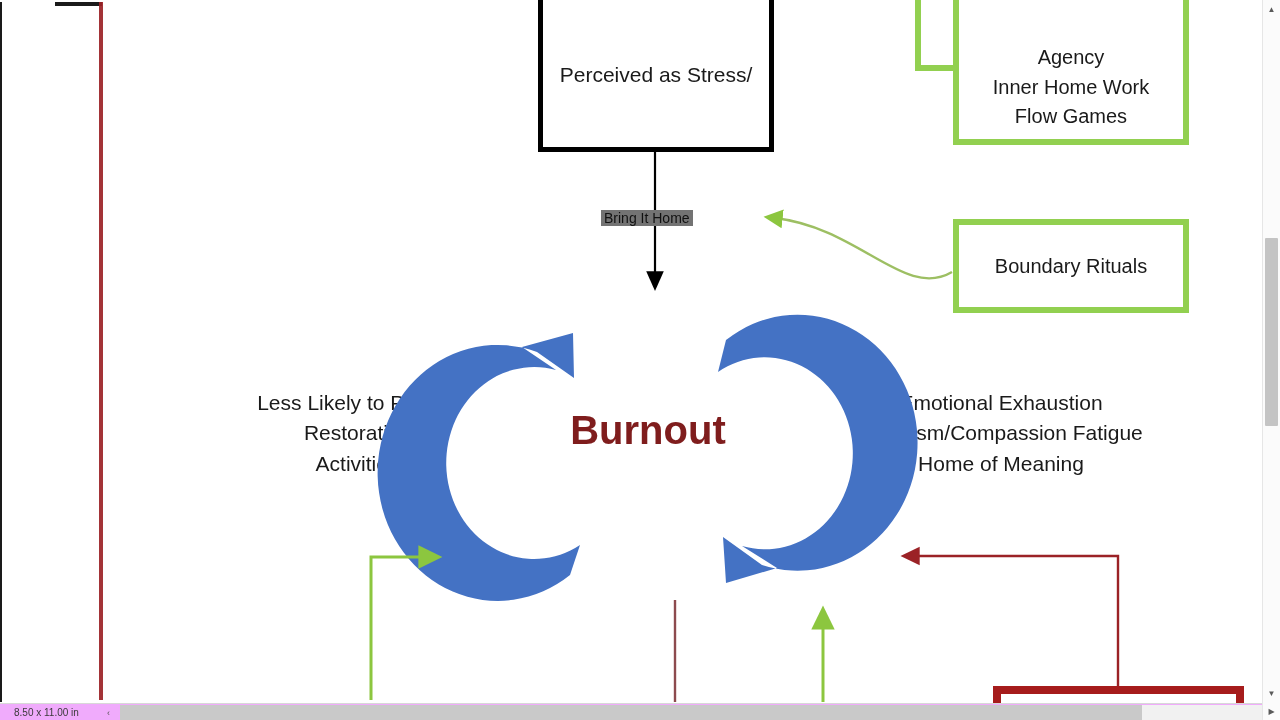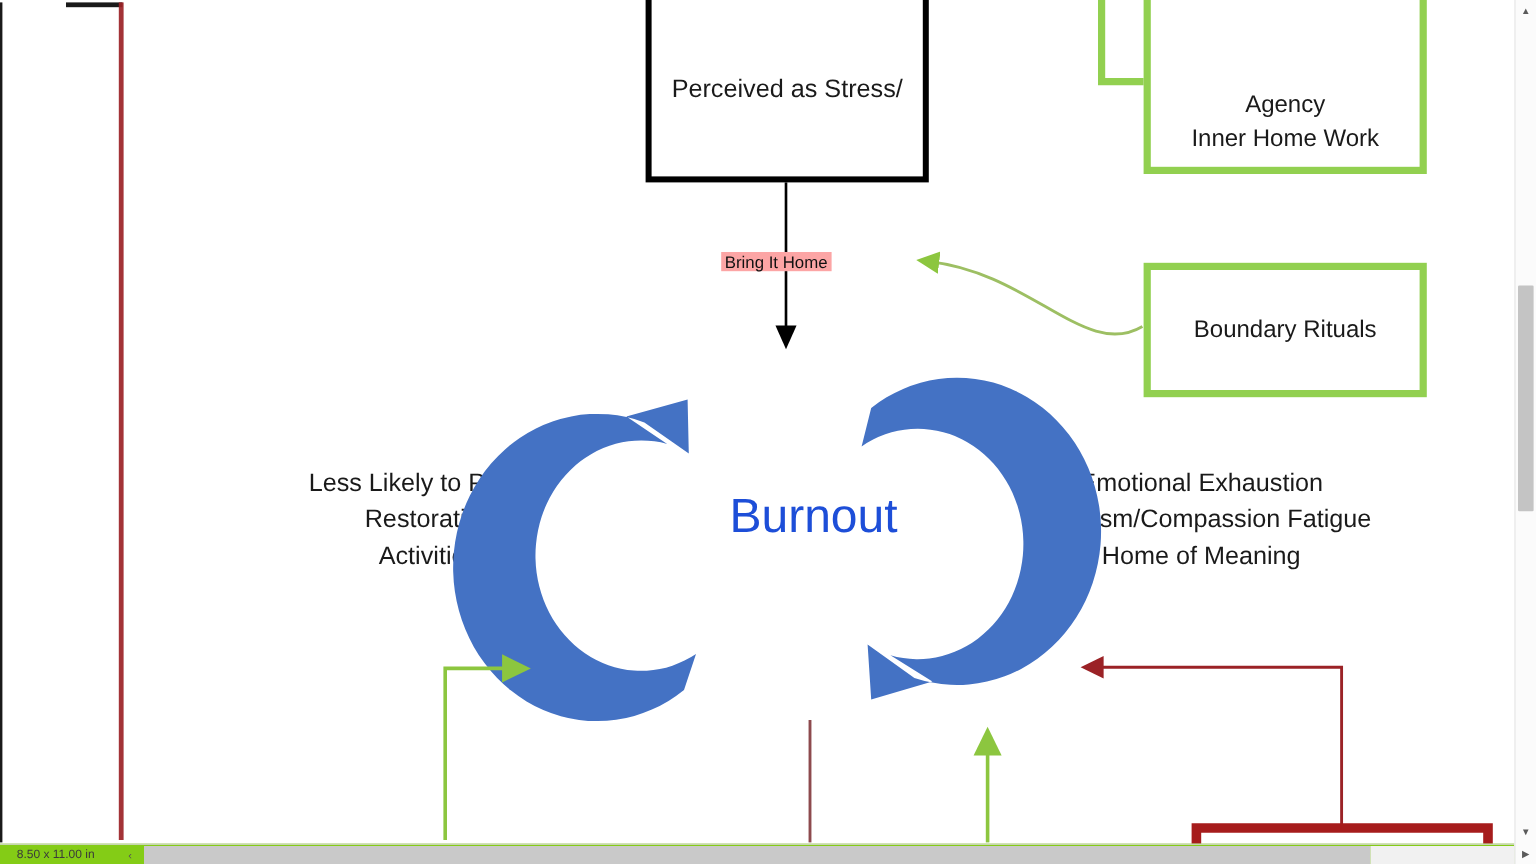--- a/index.html
+++ b/index.html
@@ -76,21 +76,21 @@
     margin-top: 58px;
     font-family: "Liberation Sans", sans-serif;
   }
 
   
   .bih-label {
     position: absolute;
     left: 601px; top: 210px;
     font-size: 14px;
     color: #111111;
-    background: #fca5a5;
+    background: #737373;
     padding: 0 3px;
     z-index: 6;
     white-space: nowrap;
   }
 
   
   .agency-box {
     position: absolute;
     left: 953px; top: -86px;
     width: 236px; height: 231px;
@@ -107,63 +107,64 @@
     text-align: center;
     line-height: 1.46;
     padding-bottom: 8px;
     position: relative;
   }
 
   
   .boundary-box {
     position: absolute;
     left: 953px; top: 219px;
-    width: 236px; height: 112px;
+    width: 236px; height: 94px;
     border: 6px solid #92D050;
     background: #ffffff;
     box-sizing: border-box;
     display: flex;
     align-items: center;
     justify-content: center;
   }
   .boundary-box .txt {
     font-size: 20px;
     color: #1a1a1a;
     text-align: center;
   }
 
   
   .cycle-label {
     position: absolute;
     left: 548px; top: 402px;
     width: 200px;
-    text-align: right;
+    text-align: center;
     font-size: 40px;
     line-height: 1.42;
-    color: #1d4ed8;
+    color: #7f1d1d;
     z-index: 4;
+    font-weight: bold;
   }
 
   
   .side-text {
     position: absolute;
     font-size: 21px;
     line-height: 1.45;
     color: #1a1a1a;
     text-align: center;
   }
   .side-left  { left: 232px; top: 388px; width: 250px; }
   .side-right { left: 840px; top: 388px; width: 322px; }
 
   
   .statusbar {
     position: absolute;
     left: 0; top: 703px;
     width: 1262px; height: 17px;
-    background: #84cc16;
+    background: #f0abfc;
     border-top: 1px solid #d8d8d8;
     display: flex;
     align-items: center;
     font-size: 10px;
     color: #3a3a3a;
   }
   .statusbar .page-size { margin-left: 14px; }
   .statusbar .h-caret { margin-left: 28px; font-size: 9px; color: #555; }
   .statusbar .h-track {
     margin-left: 10px;
@@ -231,20 +232,21 @@
       <div class="txt">
         <div>Perceived as Stress/</div>
       </div>
     </div>
 
     <div class="agency-box">
       <div class="txt">
 
         <div>Agency</div>
         <div>Inner Home Work</div>
+        <div>Flow Games</div>
       </div>
     </div>
 
     <div class="boundary-box">
       <div class="txt">Boundary Rituals</div>
     </div>
 
     <div class="bih-label">Bring It Home</div>
 
     <div class="cycle-label">

